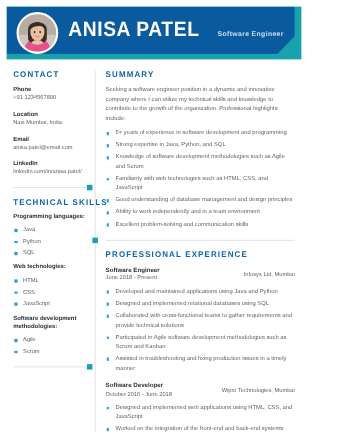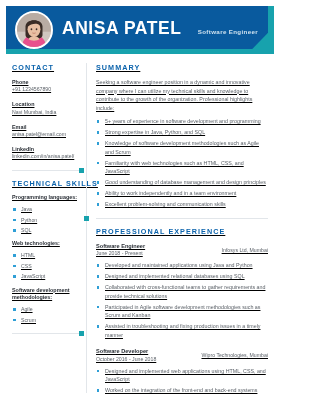--- a/index.html
+++ b/index.html
@@ -100,21 +100,21 @@
     font-family: "Liberation Sans Narrow", "Liberation Sans", sans-serif;
     font-size: 7.6px;
     font-weight: bold;
     color: #0b63ac;
     letter-spacing: 1.1px;
     transform: scaleX(0.95);
     transform-origin: left center;
     margin-bottom: 6px;
     white-space: nowrap;
   }
-  .sect { margin-bottom: 9px; text-decoration: underline; }
+  .sect { margin-bottom: 9px; }
 
   
   .contact-item { margin-bottom: 6.5px; }
   .contact-label {
     font-size: 5.4px;
     font-weight: bold;
     color: #2a2f36;
     line-height: 1.5;
   }
   .contact-value {

